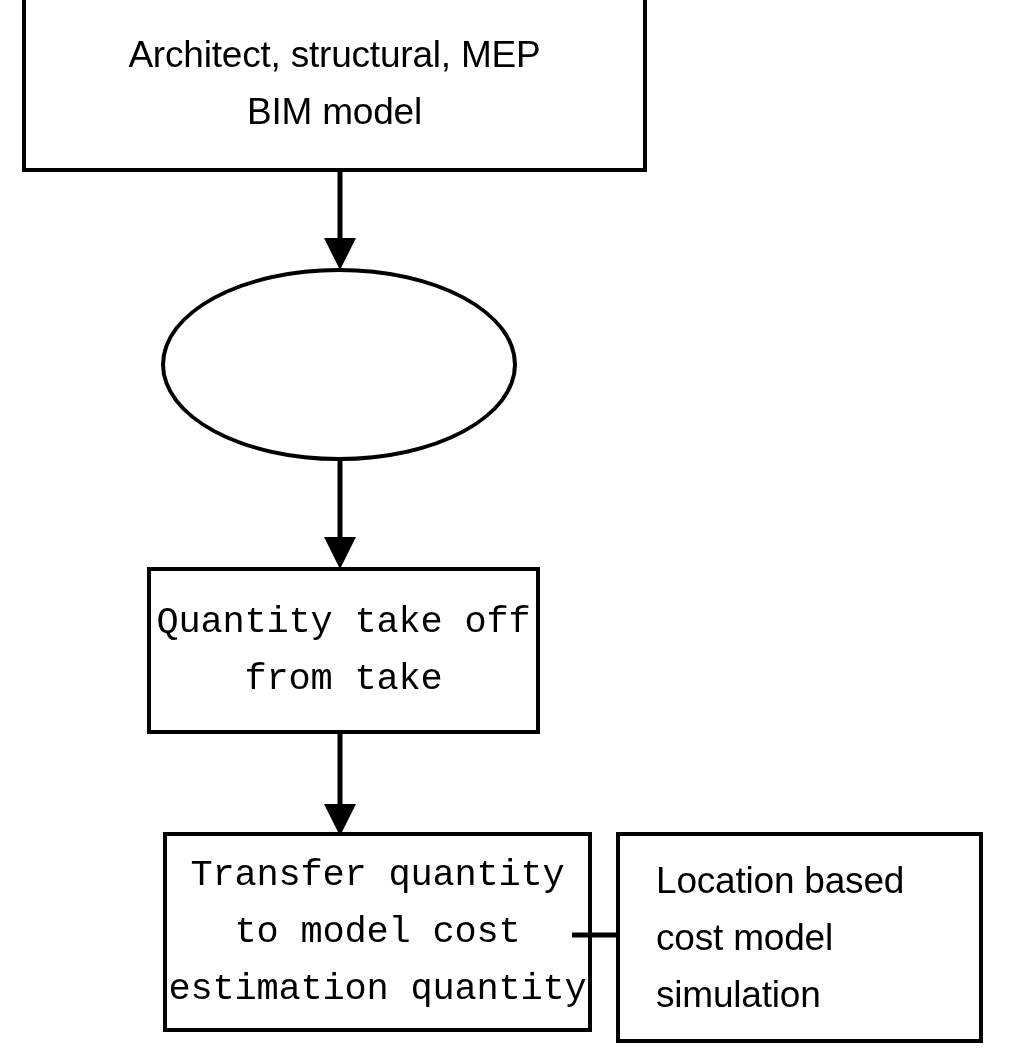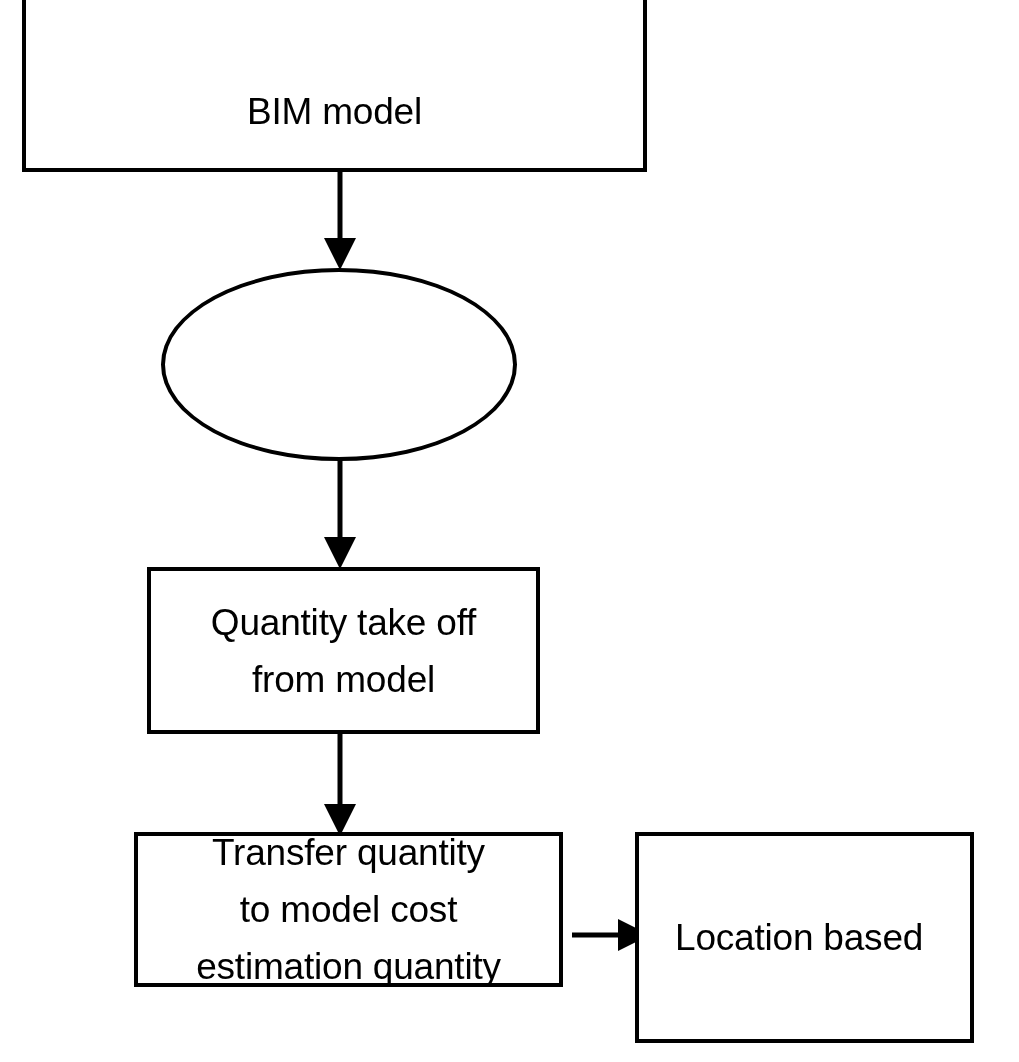--- a/index.html
+++ b/index.html
@@ -63,31 +63,33 @@
     left: 161px;
     top: 268px;
     width: 356px;
     height: 193px;
   }
   #node-quantity-takeoff {
     left: 147px;
     top: 567px;
     width: 393px;
     height: 167px;
+    font-family: Liberation Mono, monospace;
   }
   #node-transfer-quantity {
-    left: 134px;
+    left: 163px;
     top: 832px;
     width: 429px;
-    height: 155px;
+    height: 200px;
+    font-family: Liberation Mono, monospace;
   }
   #node-location-cost-model {
-    left: 635px;
+    left: 616px;
     top: 832px;
-    width: 339px;
+    width: 367px;
     height: 211px;
   }
   
   .connector {
     position: absolute;
   }
   .connector svg {
     display: block;
     overflow: visible;
   }
@@ -95,20 +97,21 @@
   #connector-translation-to-takeoff { left: 316px; top: 457px; }
   #connector-takeoff-to-transfer { left: 316px; top: 730px; }
   #connector-transfer-to-costmodel { left: 572px; top: 911px; }
 </style>
 </head>
 <body>
 
 <div id="canvas">
 
   <div class="node box center" id="node-source-bim-model">
+    <div class="line">Architect, structural, MEP</div>
     <div class="line">BIM model</div>
   </div>
 
   <div class="connector" id="connector-source-to-translation">
     <svg width="48" height="104" viewBox="0 0 48 104">
       <line x1="24" y1="0" x2="24" y2="84" stroke="#000000" stroke-width="5"></line>
       <polygon points="24,102 8,70 40,70" fill="#000000"></polygon>
     </svg>
   </div>
 
@@ -117,21 +120,21 @@
 
   <div class="connector" id="connector-translation-to-takeoff">
     <svg width="48" height="114" viewBox="0 0 48 114">
       <line x1="24" y1="0" x2="24" y2="94" stroke="#000000" stroke-width="5"></line>
       <polygon points="24,112 8,80 40,80" fill="#000000"></polygon>
     </svg>
   </div>
 
   <div class="node box center" id="node-quantity-takeoff">
     <div class="line">Quantity take off</div>
-    <div class="line">from model</div>
+    <div class="line">from take</div>
   </div>
 
   <div class="connector" id="connector-takeoff-to-transfer">
     <svg width="48" height="108" viewBox="0 0 48 108">
       <line x1="24" y1="0" x2="24" y2="88" stroke="#000000" stroke-width="5"></line>
       <polygon points="24,106 8,74 40,74" fill="#000000"></polygon>
     </svg>
   </div>
 
   <div class="node box center" id="node-transfer-quantity">
@@ -142,15 +145,17 @@
 
   <div class="connector" id="connector-transfer-to-costmodel">
     <svg width="80" height="48" viewBox="0 0 80 48">
       <line x1="0" y1="24" x2="58" y2="24" stroke="#000000" stroke-width="5"></line>
       <polygon points="78,24 46,8 46,40" fill="#000000"></polygon>
     </svg>
   </div>
 
   <div class="node box leftal" id="node-location-cost-model">
     <div class="line">Location based</div>
+    <div class="line">cost model</div>
+    <div class="line">simulation</div>
   </div>
 
 </div>
 
 </body></html>

